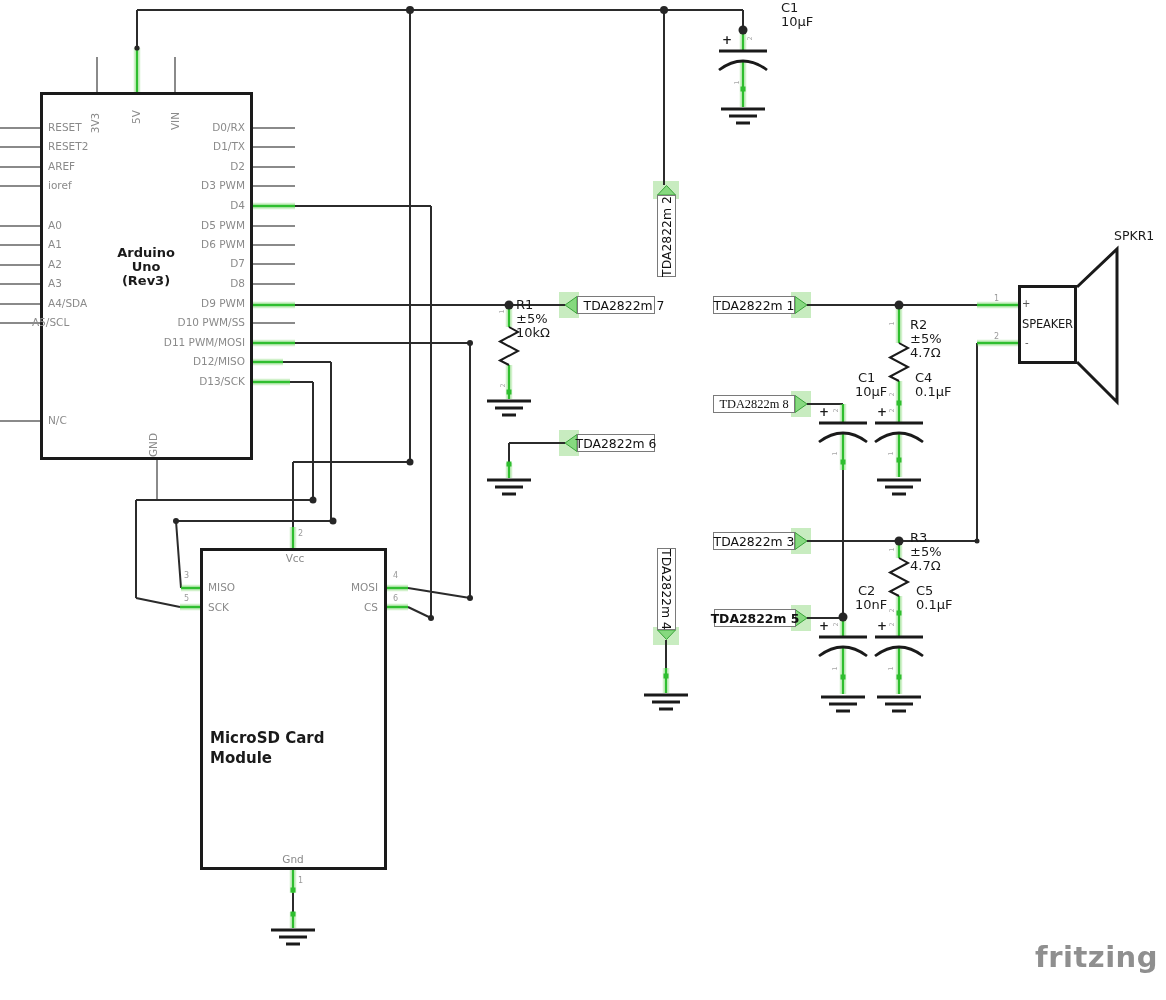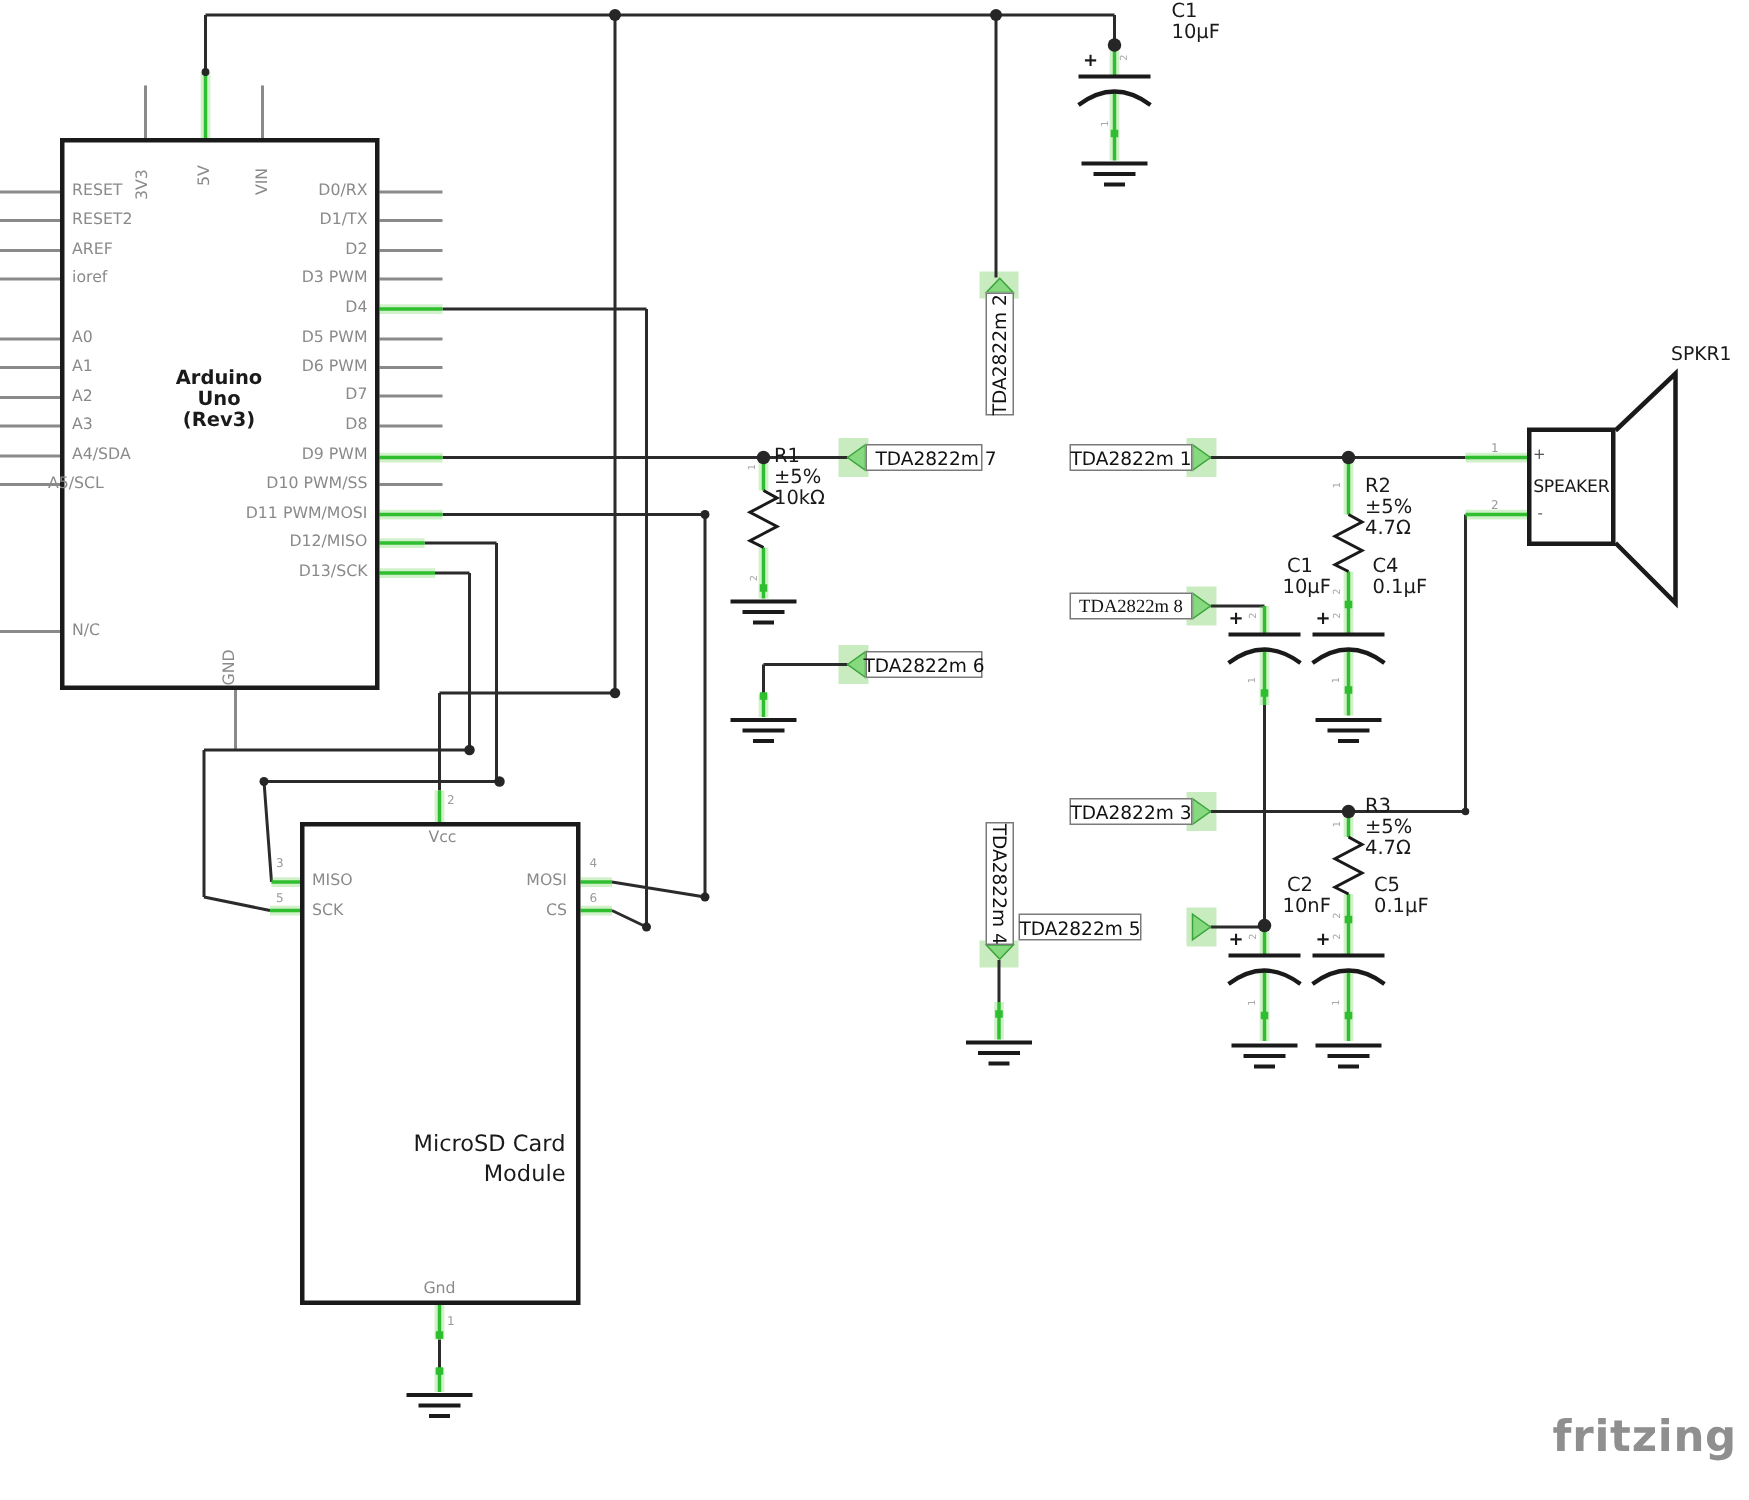--- a/index.html
+++ b/index.html
@@ -16,21 +16,21 @@
   .vlab{width:40px;height:14px;text-align:center;}
   .box{position:absolute;border:3px solid #1a1a1a;box-sizing:border-box;background:transparent;}
   .flag{position:absolute;background:#fff;border:1px solid #7a7a7a;display:flex;align-items:center;
         justify-content:center;font-size:12.4px;color:#111;box-sizing:border-box;white-space:nowrap;}
   .vtext{white-space:nowrap;}
   .tiny{font-size:8px;color:#9a9a9a;line-height:8px;}
   .pd{position:absolute;font-size:6.5px;color:#a8a8a8;width:10px;text-align:center;
       transform:rotate(-90deg);line-height:7px;}
   .plus{font-size:12px;font-weight:600;line-height:12px;}
   .ardtitle{width:120px;text-align:center;font-size:13px;font-weight:600;line-height:14px;}
-  .modtitle{width:167px;text-align:right;font-size:15px;font-weight:400;line-height:20px;margin-top:24px;}
+  .modtitle{width:167px;text-align:left;font-size:15px;font-weight:700;line-height:20px;}
   .spk{width:57px;text-align:center;font-size:11.5px;letter-spacing:-0.2px;}
   .logo{font-size:29px;font-weight:bold;color:#8f8f8f;width:130px;text-align:right;letter-spacing:0.5px;}
 </style>
 </head>
 <body>
 
 <div id="canvas">
 
 <svg id="wiresvg" width="1166" height="1000" viewBox="0 0 1166 1000">
 
@@ -234,21 +234,21 @@
     </div>
 <div class="flag" style="left:713px;top:296px;width:82px;height:18px;">
       <span>TDA2822m 1</span>
     </div>
 <div class="flag" style="left:713px;top:395px;width:82px;height:18px;font-family:Liberation Serif, serif;">
       <span>TDA2822m 8</span>
     </div>
 <div class="flag" style="left:713px;top:532px;width:82px;height:18px;">
       <span>TDA2822m 3</span>
     </div>
-<div class="flag" style="left:679px;top:609px;width:82px;height:18px;">
+<div class="flag" style="left:714px;top:609px;width:82px;height:18px;font-weight:bold;">
       <span>TDA2822m 5</span>
     </div>
 <div class="flag" style="left:657px;top:195px;width:19px;height:82px;">
       <span class="vtext rot">TDA2822m 2</span>
     </div>
 <div class="flag" style="left:657px;top:548px;width:19px;height:82px;">
       <span class="vtext rotcw">TDA2822m 4</span>
     </div>
 
 <div class="t comp" style="left:516px;top:298px;">R1</div>

